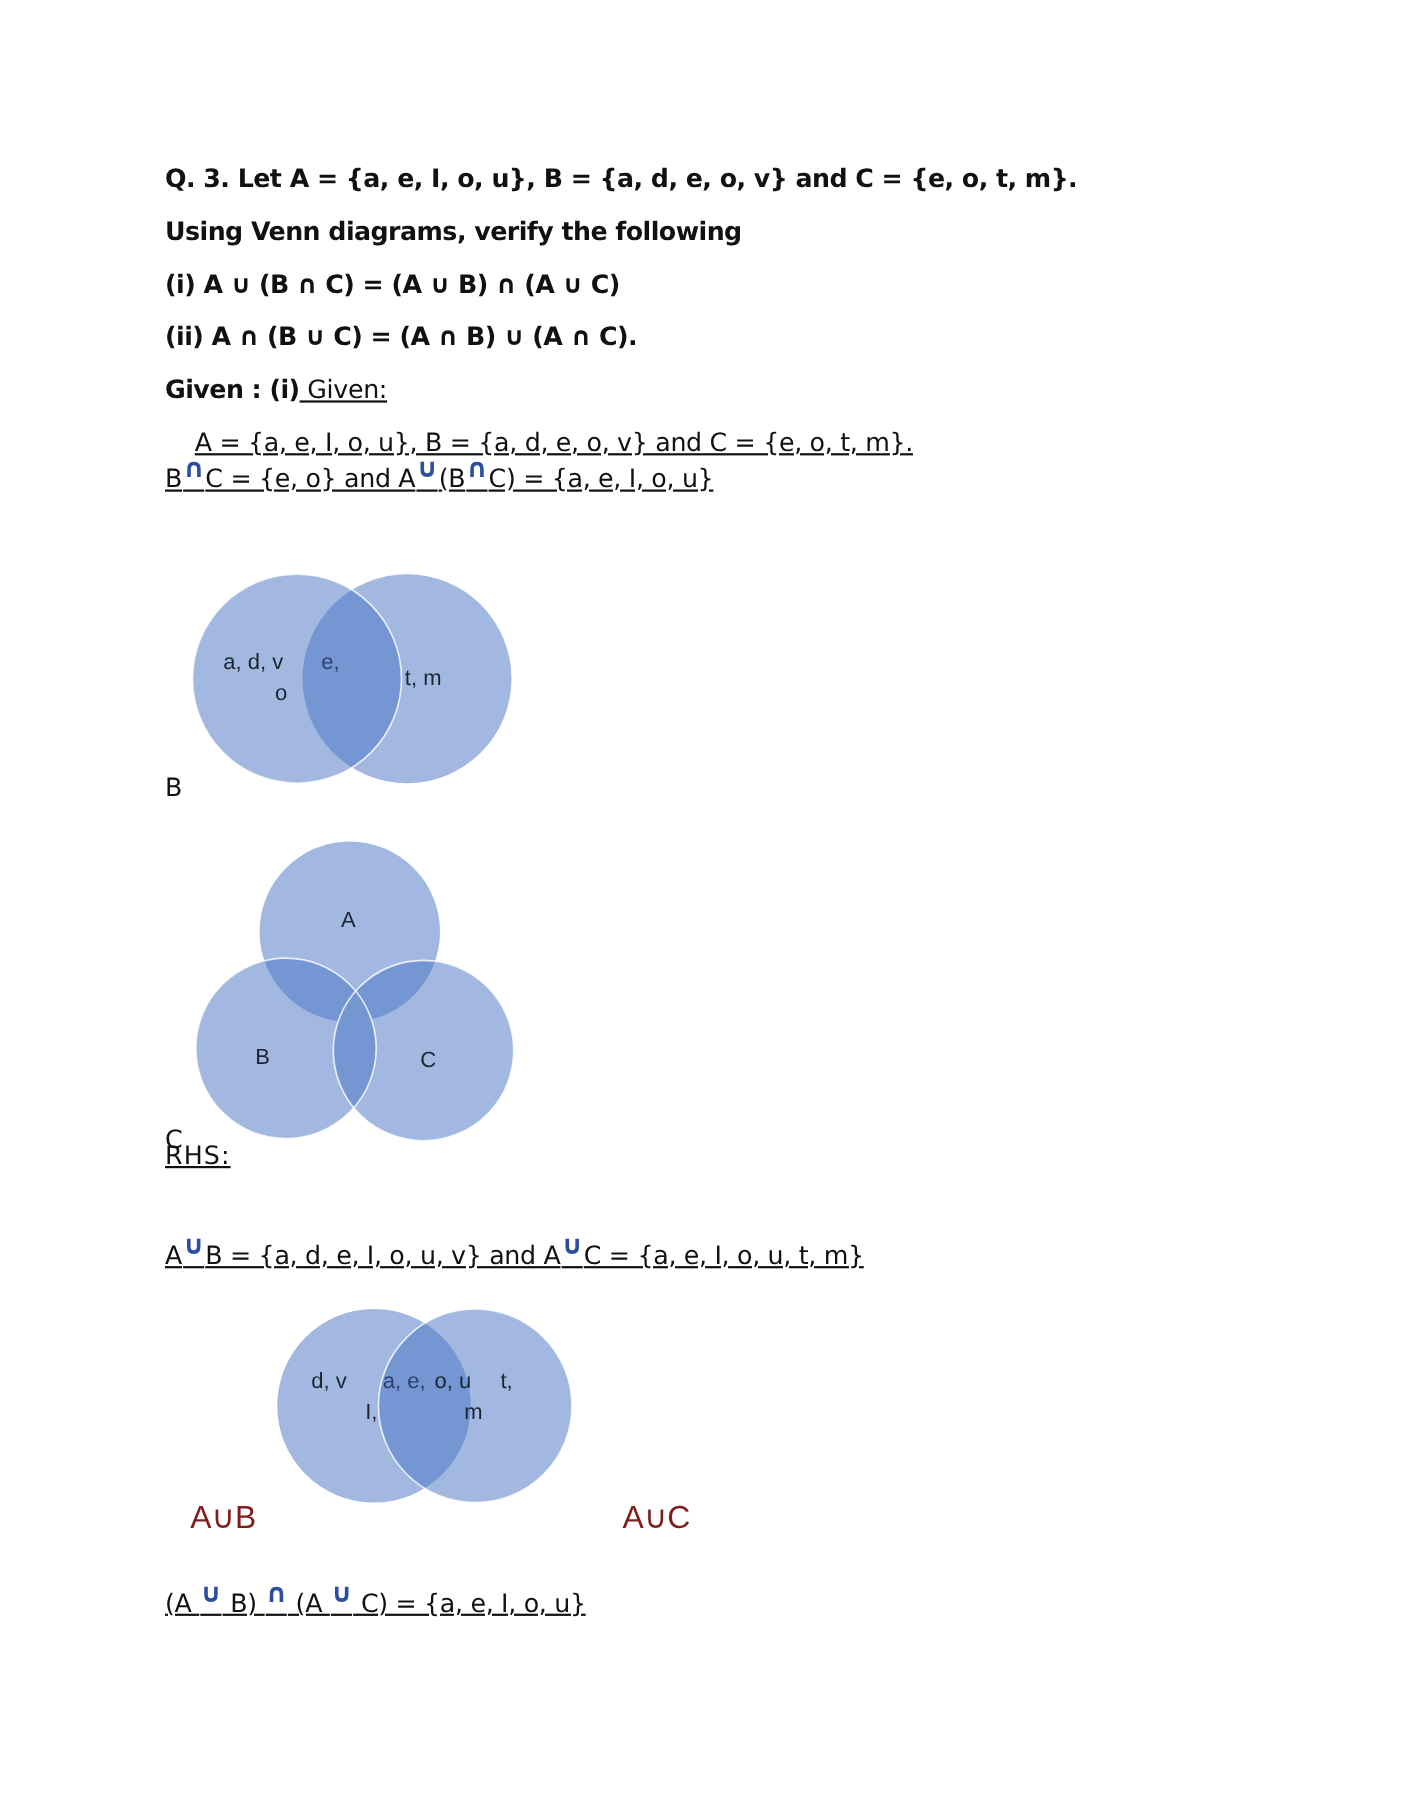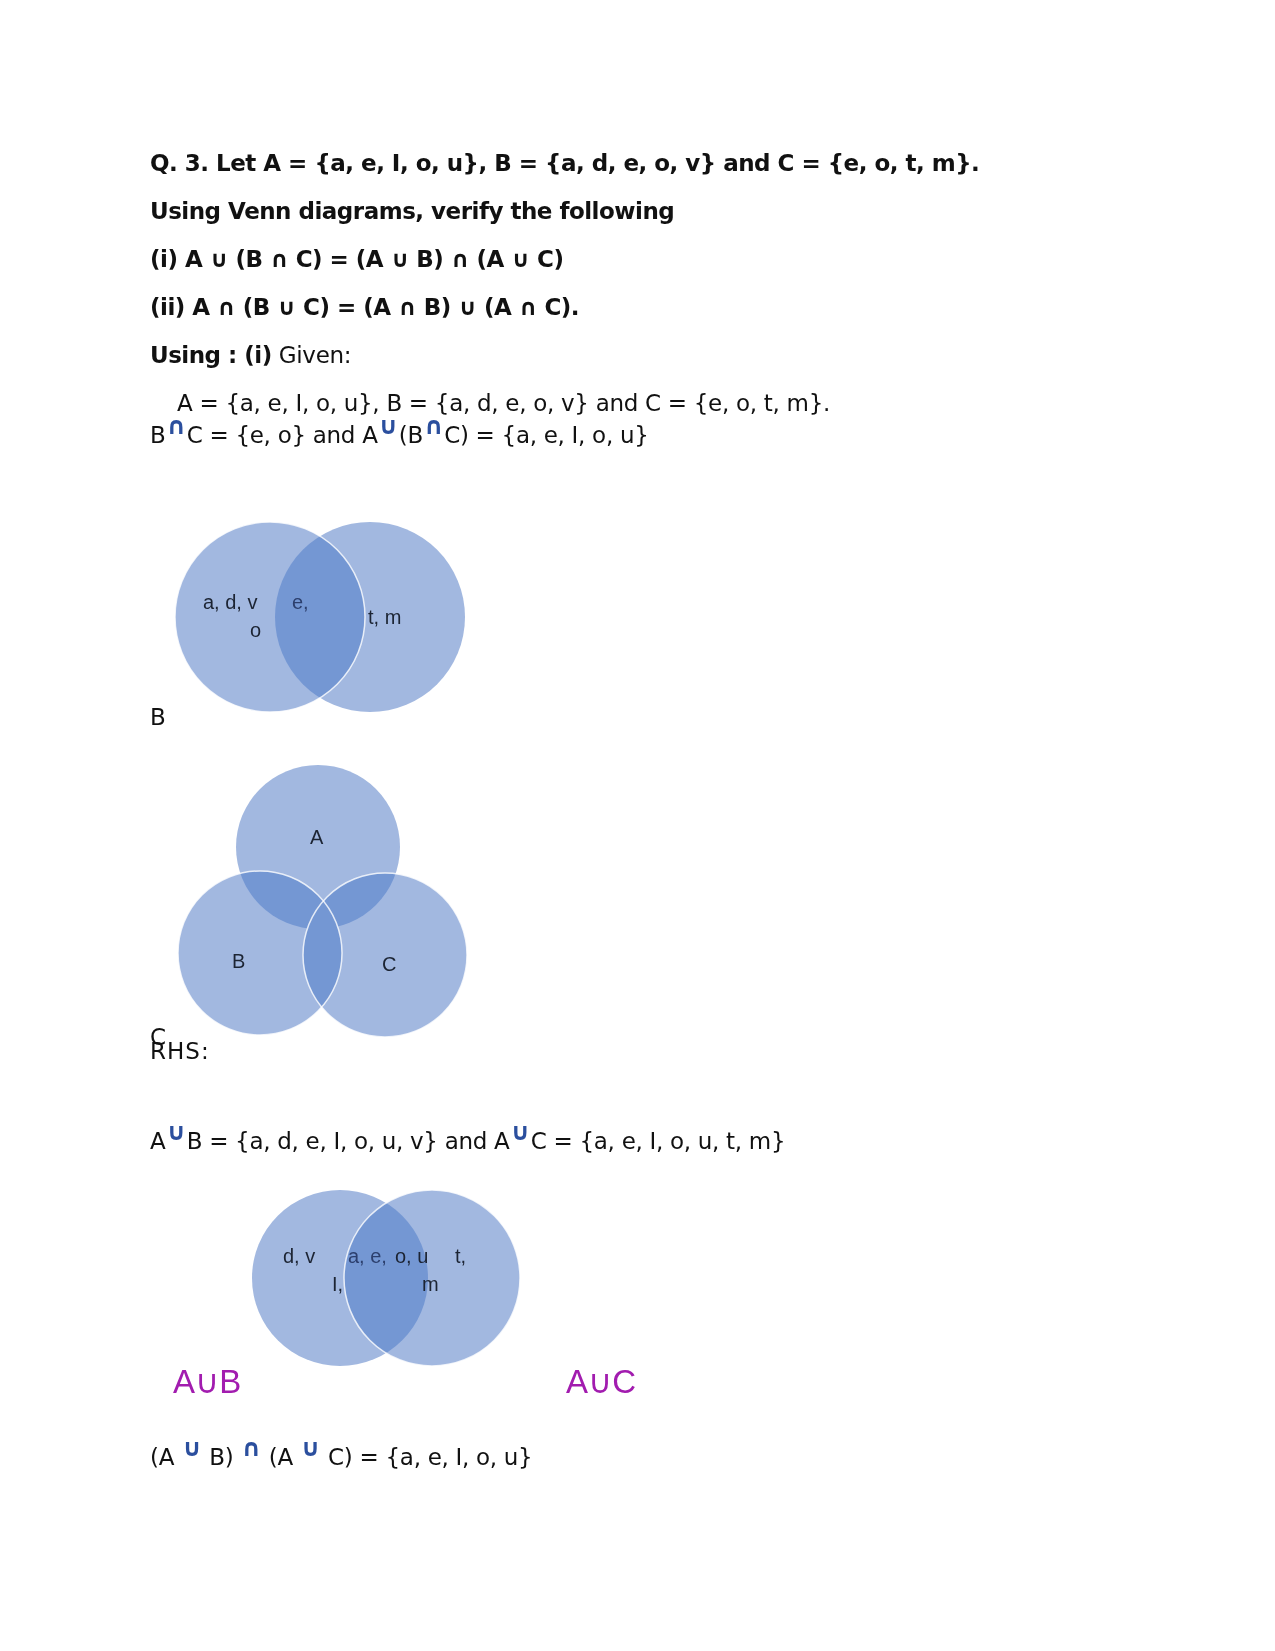--- a/index.html
+++ b/index.html
@@ -1,37 +1,37 @@
 <!DOCTYPE html>
 <html><head>
 <meta charset="utf-8">
 <style>
   html, body { margin: 0; padding: 0; background: #ffffff; }
   body { width: 1275px; height: 1651px; position: relative; overflow: hidden;
          font-family: "DejaVu Sans", "Liberation Sans", sans-serif; color: #111; }
   .line { position: absolute; left: 150px; font-size: 23px; white-space: nowrap; line-height: 30px; }
   .bold { font-weight: bold; letter-spacing: -0.5px; }
-  .reg { font-weight: normal; letter-spacing: -0.3px; }
+  .reg { font-weight: normal; letter-spacing: -0.3px; text-decoration: underline; }
   .sup { color: #2b4f9e; font-size: 24px; position: relative; top: -9px; margin: 0 1px; font-weight: bold; }
   .venn { position: absolute; }
   .venn-label { position: absolute; font-family: "Liberation Sans", sans-serif; font-size: 20px; color: #1c2433; white-space: nowrap; }
   .venn-label.inner { color: #2c3f6d; }
   .fig-caption { position: absolute; left: 150px; font-size: 23px; }
-  .diag-caption { position: absolute; font-family: "Liberation Sans", sans-serif; font-size: 33px; color: #a21caf; }
+  .diag-caption { position: absolute; font-family: "Liberation Sans", sans-serif; font-size: 29px; color: #7f1d1d; }
 </style>
 </head>
 <body>
 
 <div class="line bold" style="top:148px;">Q. 3. Let A = {a, e, I, o, u}, B = {a, d, e, o, v} and C = {e, o, t, m}.</div>
 <div class="line bold" style="top:196px;">Using Venn diagrams, verify the following</div>
 <div class="line bold" style="top:244px;">(i) A ∪ (B ∩ C) = (A ∪ B) ∩ (A ∪ C)</div>
 <div class="line bold" style="top:292px;">(ii) A ∩ (B ∪ C) = (A ∩ B) ∪ (A ∩ C).</div>
 
 <div class="line" style="top:340px;">
-  <span class="bold">Using : (i)</span><span class="reg"> Given:</span>
+  <span class="bold">Given : (i)</span><span class="reg"> Given:</span>
 </div>
 <div class="line reg" style="top:388px;margin-left:27px;">A = {a, e, I, o, u}, B = {a, d, e, o, v} and C = {e, o, t, m}.</div>
 <div class="line reg" style="top:420px;">
   <span>B</span><span class="sup">∩</span><span>C = {e, o} and A</span><span class="sup">∪</span><span>(B</span><span class="sup">∩</span><span>C) = {a, e, I, o, u}</span>
 </div>
 
 <div class="venn" style="left:170px; top:515px; width:305px; height:205px;">
   <svg width="305" height="205" viewBox="0 0 305 205">
     <defs>
       <clipPath id="v1clip">

